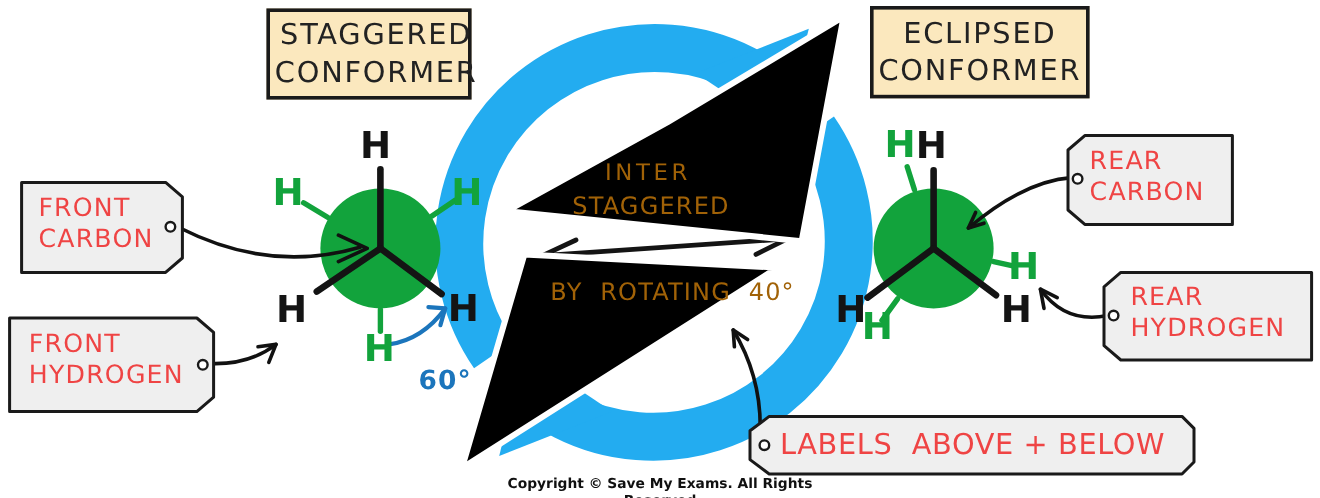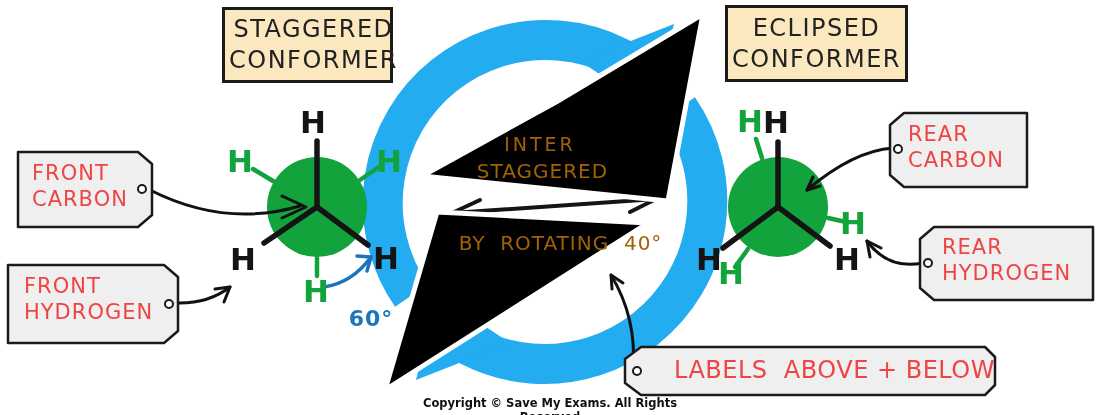--- a/index.html
+++ b/index.html
@@ -156,21 +156,21 @@
   <div>HYDROGEN</div>
 </div>
 <div class="tag-text" style="left:908px;top:121px;">
   <div>REAR</div>
   <div>CARBON</div>
 </div>
 <div class="tag-text" style="left:942px;top:234px;">
   <div>REAR</div>
   <div>HYDROGEN</div>
 </div>
-<div class="tag-text pre" style="left:674px;top:357px;font-size:24px;letter-spacing:0.5px;">LABELS  ABOVE + BELOW</div>
+<div class="tag-text pre" style="left:650px;top:357px;font-size:24px;letter-spacing:0.5px;">LABELS  ABOVE + BELOW</div>
 
 <div class="angle-label" style="left:371px;top:278px;margin-top:40px;">60°</div>
 
 <div class="h-label" style="left:313px;top:122px;">H</div>
 <div class="h-label" style="left:243px;top:259px;">H</div>
 <div class="h-label" style="left:386px;top:258px;">H</div>
 <div class="h-label h-green" style="left:240px;top:161px;">H</div>
 <div class="h-label h-green" style="left:389px;top:161px;">H</div>
 <div class="h-label h-green" style="left:316px;top:291px;">H</div>
 

